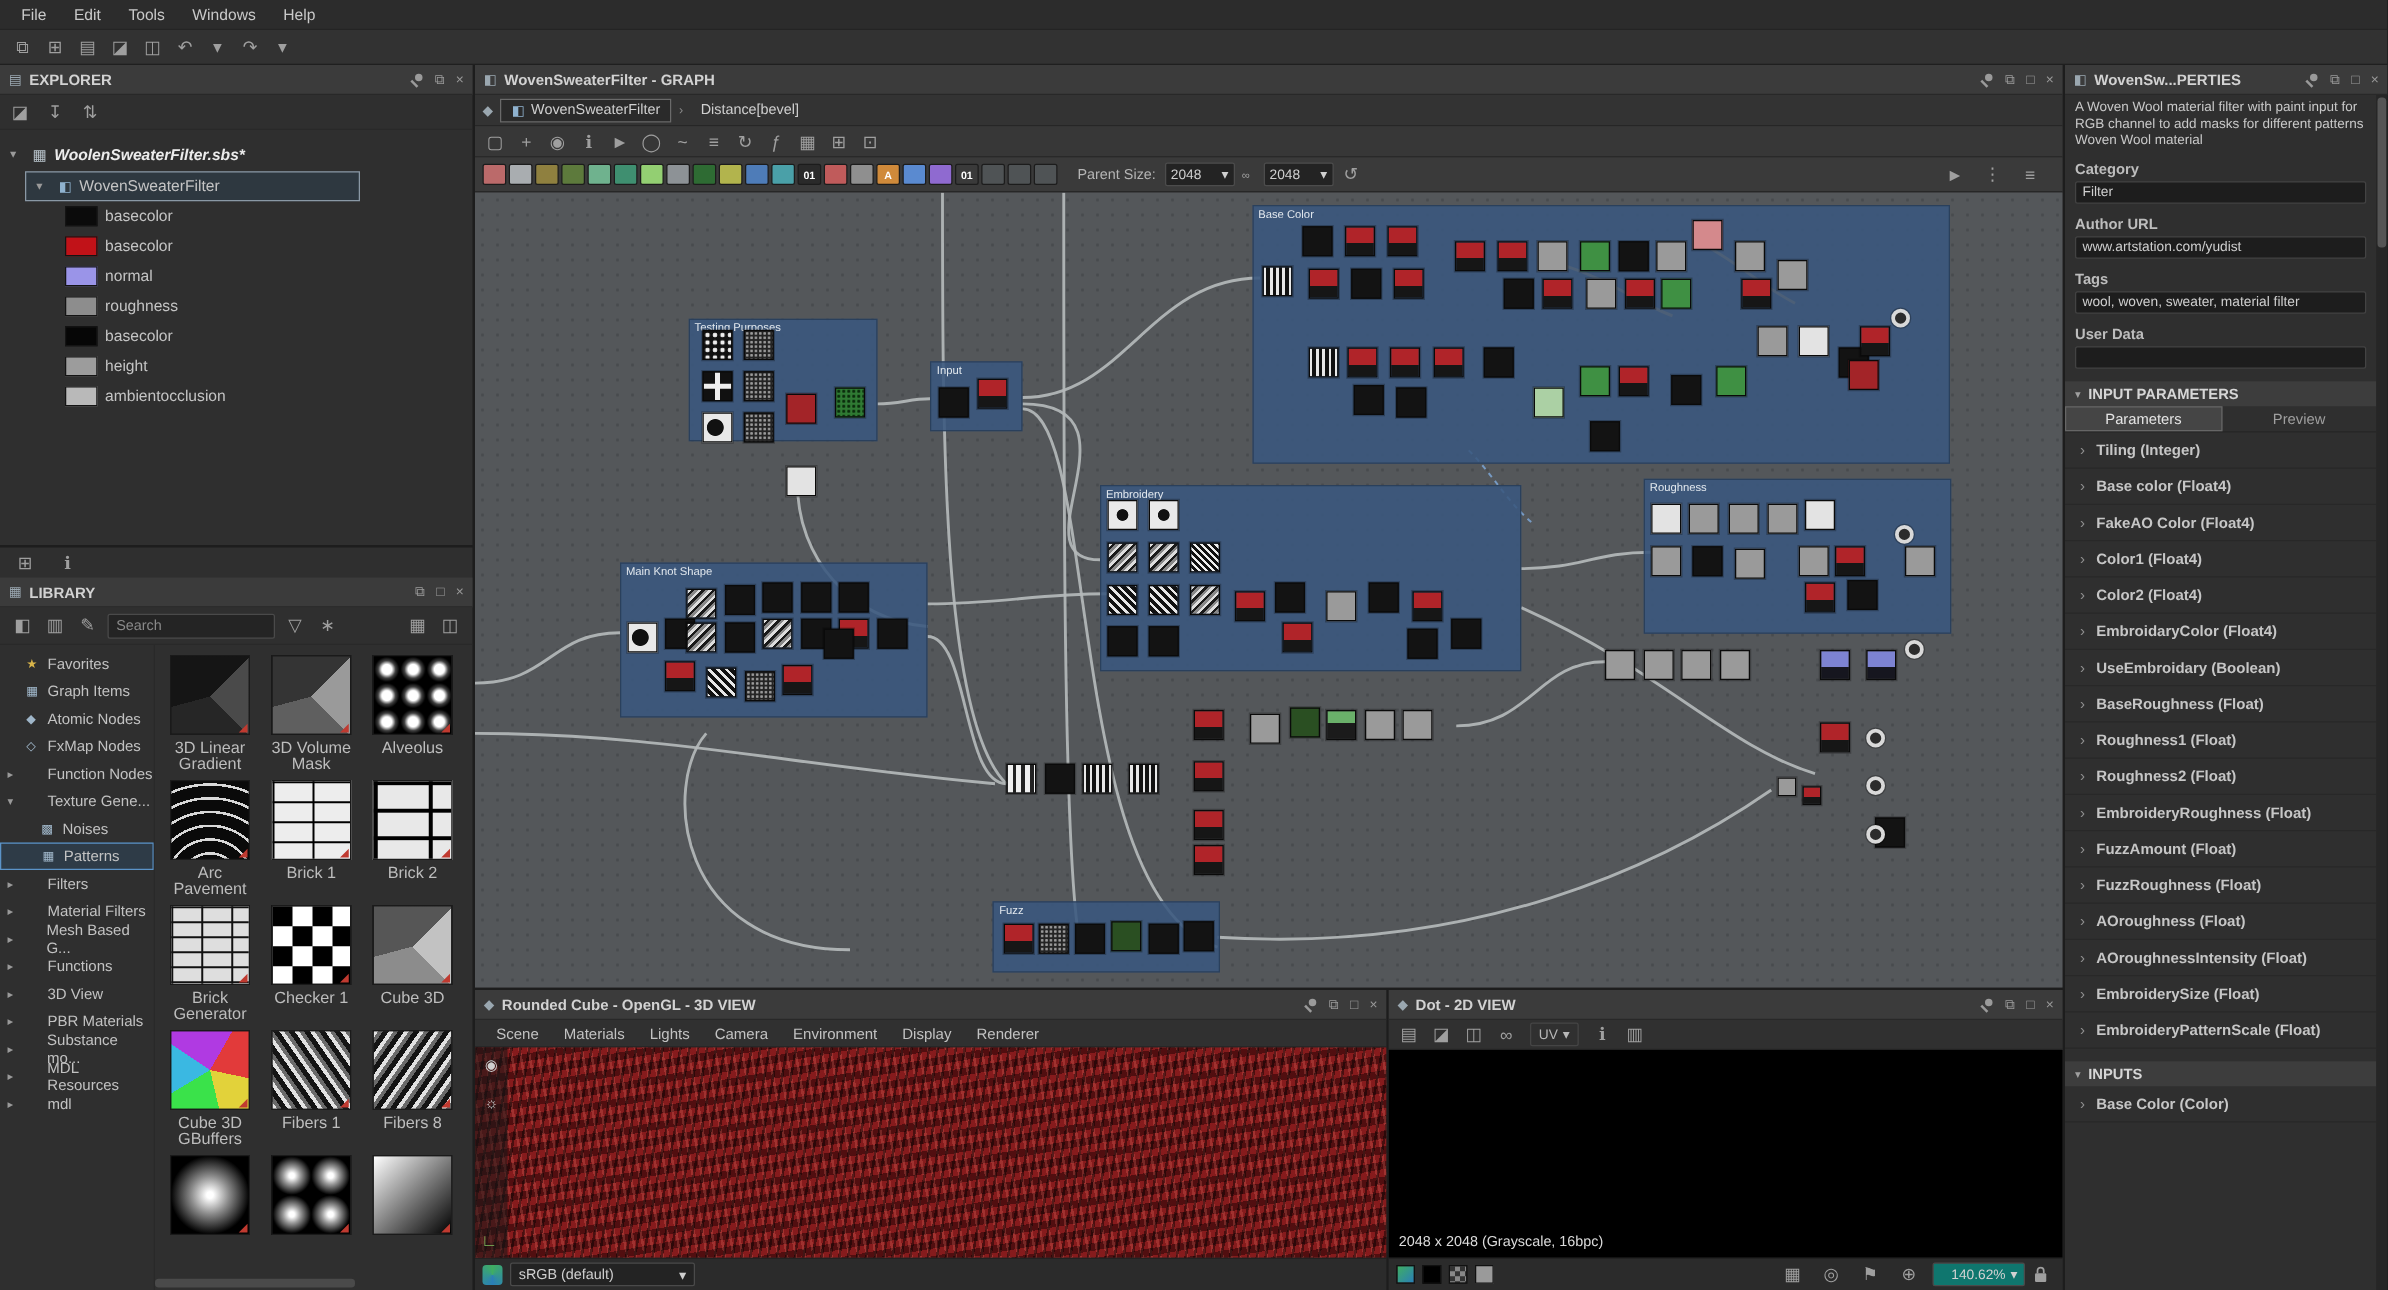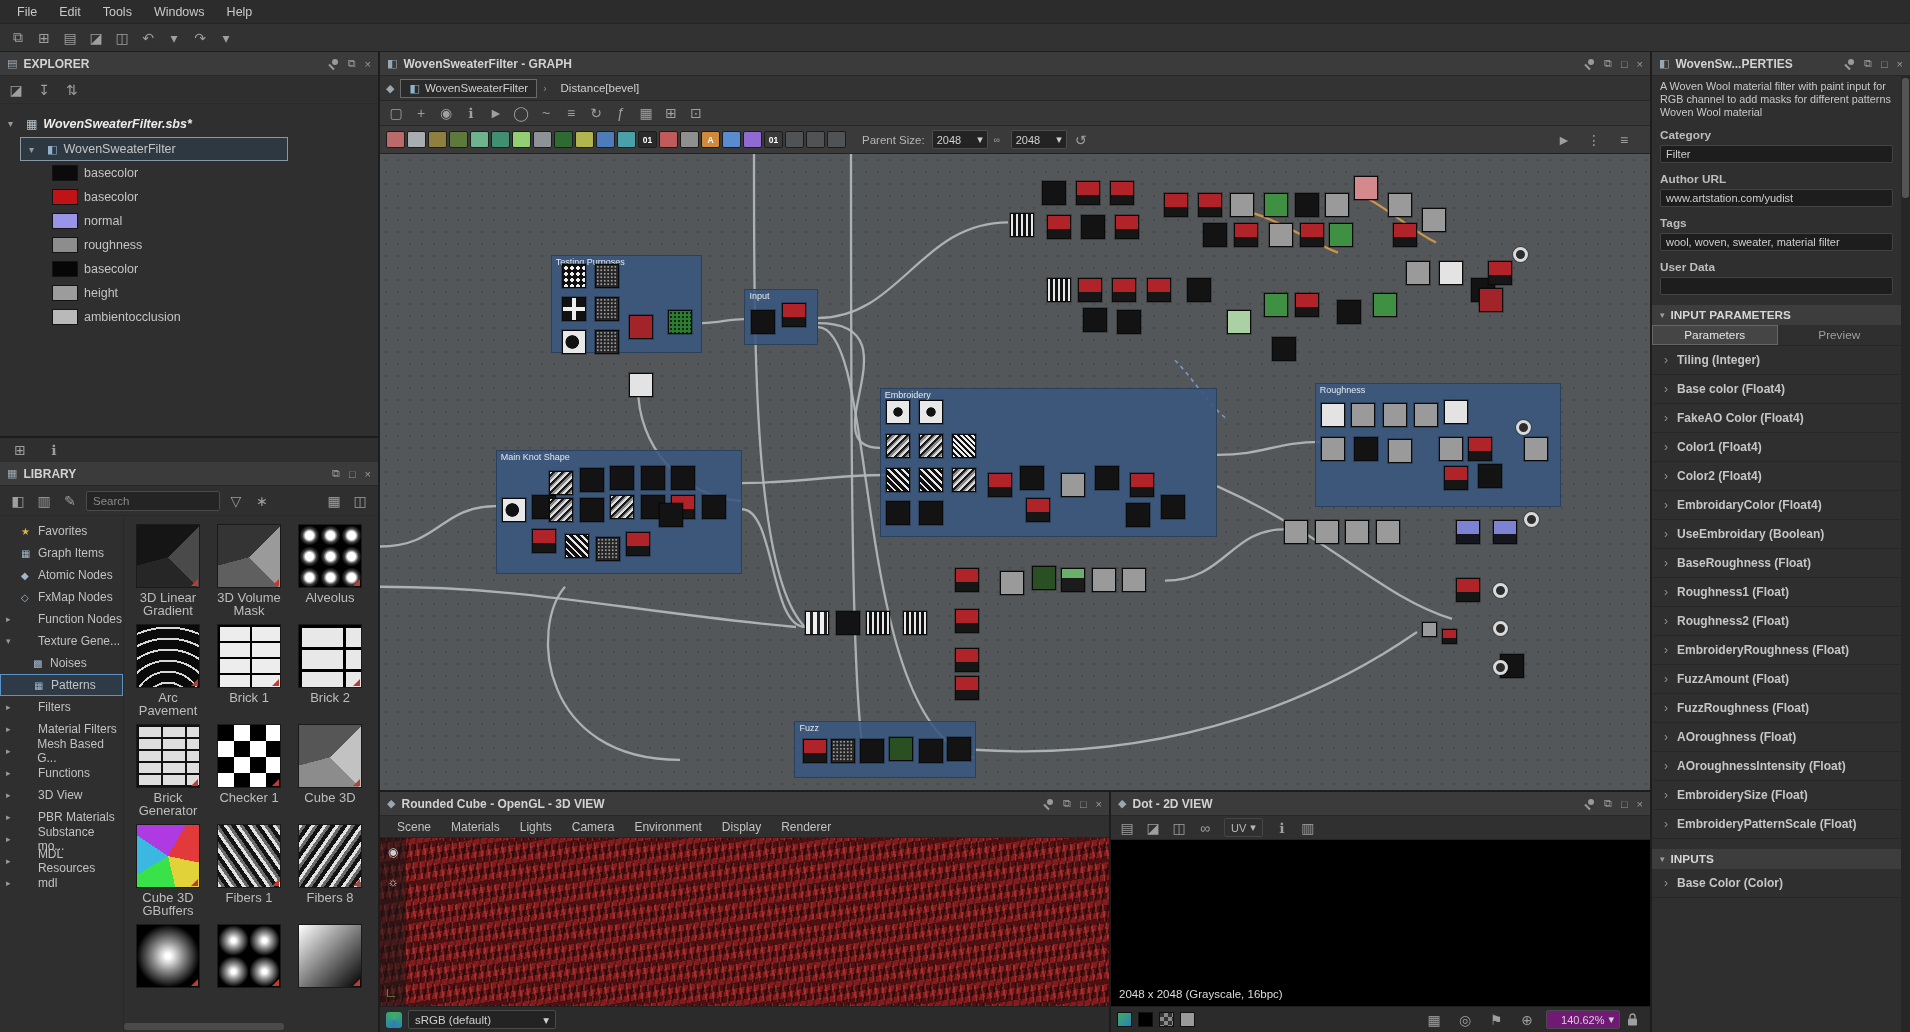--- a/index.html
+++ b/index.html
@@ -142,21 +142,21 @@
   #view2d { flex:1; }
   .v2toolbar { height:24px; flex:none; background:#303030; border-bottom:1px solid #242424; display:flex; align-items:center; gap:3px; padding-left:4px; }
   .uv-drop { display:flex; align-items:center; gap:4px; padding:0 6px; height:19px; color:#b8b8b8; font-size:11px; border:1px solid #454545; border-radius:2px; margin:0 4px; }
   .canvas2d { flex:1; position:relative; background:#000; }
   .img-info { position:absolute; left:8px; bottom:6px; font-size:11.5px; color:#dcdcdc; }
   .sw { width:15px; height:15px; border:1px solid #111; }
   .sw-grad { background:linear-gradient(135deg,#3fae62,#2a7fb8); }
   .sw-black { background:#000; }
   .sw-checker { background-image:conic-gradient(#888 0 25%, #333 0 50%, #888 0 75%, #333 0); background-size:8px 8px; }
   .sw-gray { background:#9a9a9a; }
-  .zoom-box { width:74px; height:19px; background:#701a75; border:1px solid #4a4a4a; border-radius:2px; display:flex; align-items:center; justify-content:flex-end; gap:4px; padding:0 5px; font-size:11px; color:#d2d2d2; }
+  .zoom-box { width:74px; height:19px; background:#0f766e; border:1px solid #4a4a4a; border-radius:2px; display:flex; align-items:center; justify-content:flex-end; gap:4px; padding:0 5px; font-size:11px; color:#d2d2d2; }
   .v2right { margin-left:auto; display:flex; align-items:center; gap:7px; padding-right:6px; color:#9f9f9f; }
 
   
   #properties { flex:1; }
   .props-body { flex:1; overflow:hidden; padding-right:9px; }
   .desc { margin:4px 6px 2px 8px; font-size:10.8px; line-height:13px; color:#c9c9c9; }
   .field-label { margin:9px 8px 3px 8px; font-weight:bold; font-size:11.8px; color:#bdbdbd; }
   .field-box { margin:0 8px; height:18px; background:#1d1d1d; border:1px solid #434343; border-radius:2px; font-size:11px; color:#cfcfcf; display:flex; align-items:center; padding:0 5px; }
   .band { margin-top:10px; height:20px; background:#3d3d3d; display:flex; align-items:center; gap:6px; padding-left:8px; font-weight:bold; font-size:11.8px; color:#d6d6d6; }
   .band .bchev { font-size:9px; color:#9f9f9f; }
@@ -213,21 +213,21 @@
         <div class="mini-toolbar">
 
         <span class="tbtn">◪</span>
             <span class="tbtn">↧</span>
             <span class="tbtn">⇅</span>
           </div>
         <div class="tree">
           <div class="trow root">
             <span class="exp">▾</span>
             <span class="pkg-ic">▦</span>
-            <span>WovenSweaterFilter.sbs*</span>
+            <span>WoolenSweaterFilter.sbs*</span>
           </div>
           <div class="trow graph-row">
             <span class="exp">▾</span>
             <span class="node-ic">◧</span>
             <span>WovenSweaterFilter</span>
           </div>
           <div>
 
               <div class="trow out-row">
                 <span class="swatch" style="background: rgb(11, 11, 11);"></span>
@@ -587,20 +587,23 @@
             <path d="M0,390 C60,390 60,350 116,350"></path>
             <path d="M0,430 C150,430 250,455 416,470"></path>
             <path d="M837,330 C950,380 1000,440 1072,462"></path>
             <path d="M258,232 C258,290 300,340 362,345"></path>
             <path d="M300,602 C160,602 150,470 185,430"></path>
             <path d="M438,172 C500,172 470,560 594,600"></path>
             <path class="worange" d="M871,58 C910,70 930,88 958,98"></path>
             <path class="worange" d="M980,40 C1010,55 1030,75 1056,88"></path>
             <path class="wblue" d="M795,205 C815,225 825,245 845,262"></path>
           </svg>
+        <div class="ngroup" style="left: 621.588px; top: 9.7504px; width: 558.21px; height: 207.196px;">
+              <span class="ngroup-label">Base Color</span>
+            </div>
             <div class="ngroup" style="left: 170.632px; top: 101.16px; width: 151.131px; height: 97.504px;">
               <span class="ngroup-label">Testing Purposes</span>
             </div>
             <div class="ngroup" style="left: 364.421px; top: 135.287px; width: 73.128px; height: 56.0648px;">
               <span class="ngroup-label">Input</span>
             </div>
             <div class="ngroup" style="left: 499.708px; top: 234.01px; width: 337.608px; height: 148.694px;">
               <span class="ngroup-label">Embroidery</span>
             </div>
             <div class="ngroup" style="left: 934.82px; top: 229.134px; width: 246.198px; height: 124.318px;">

